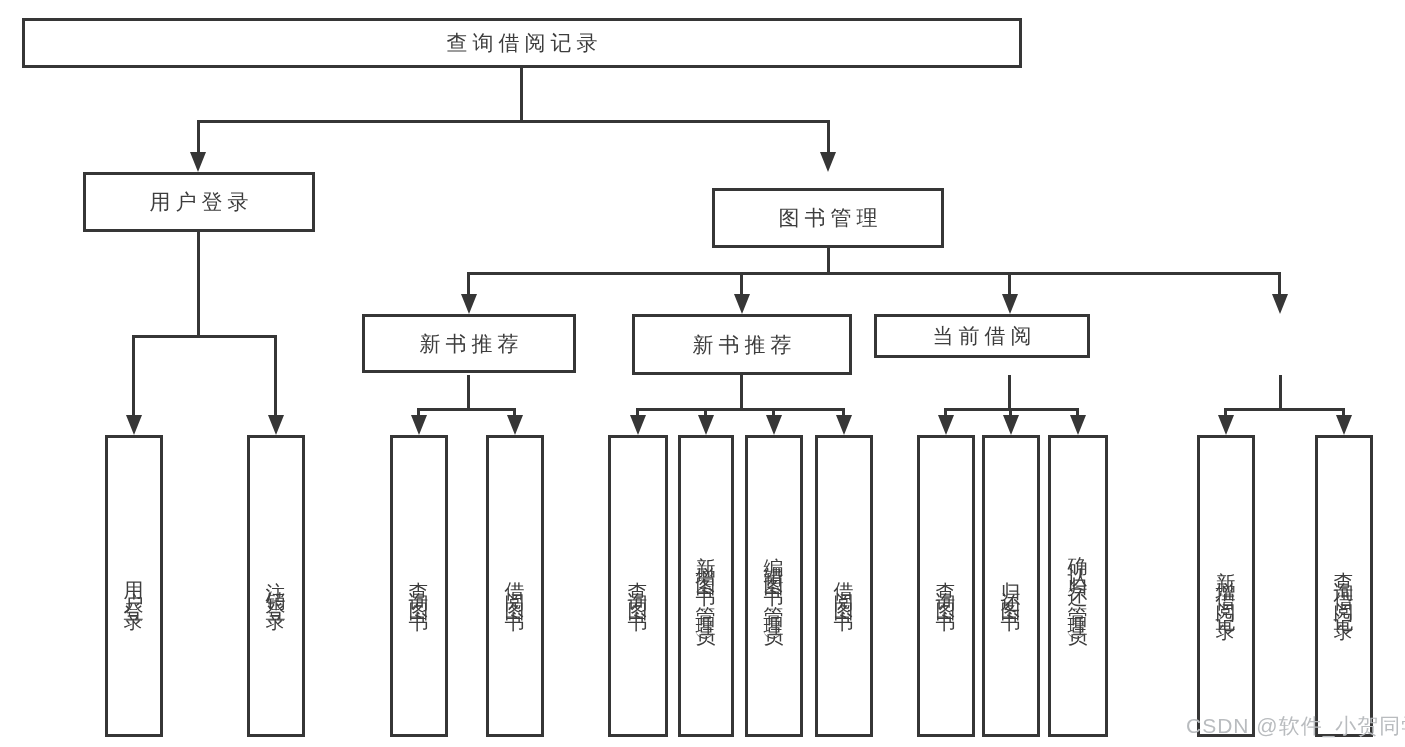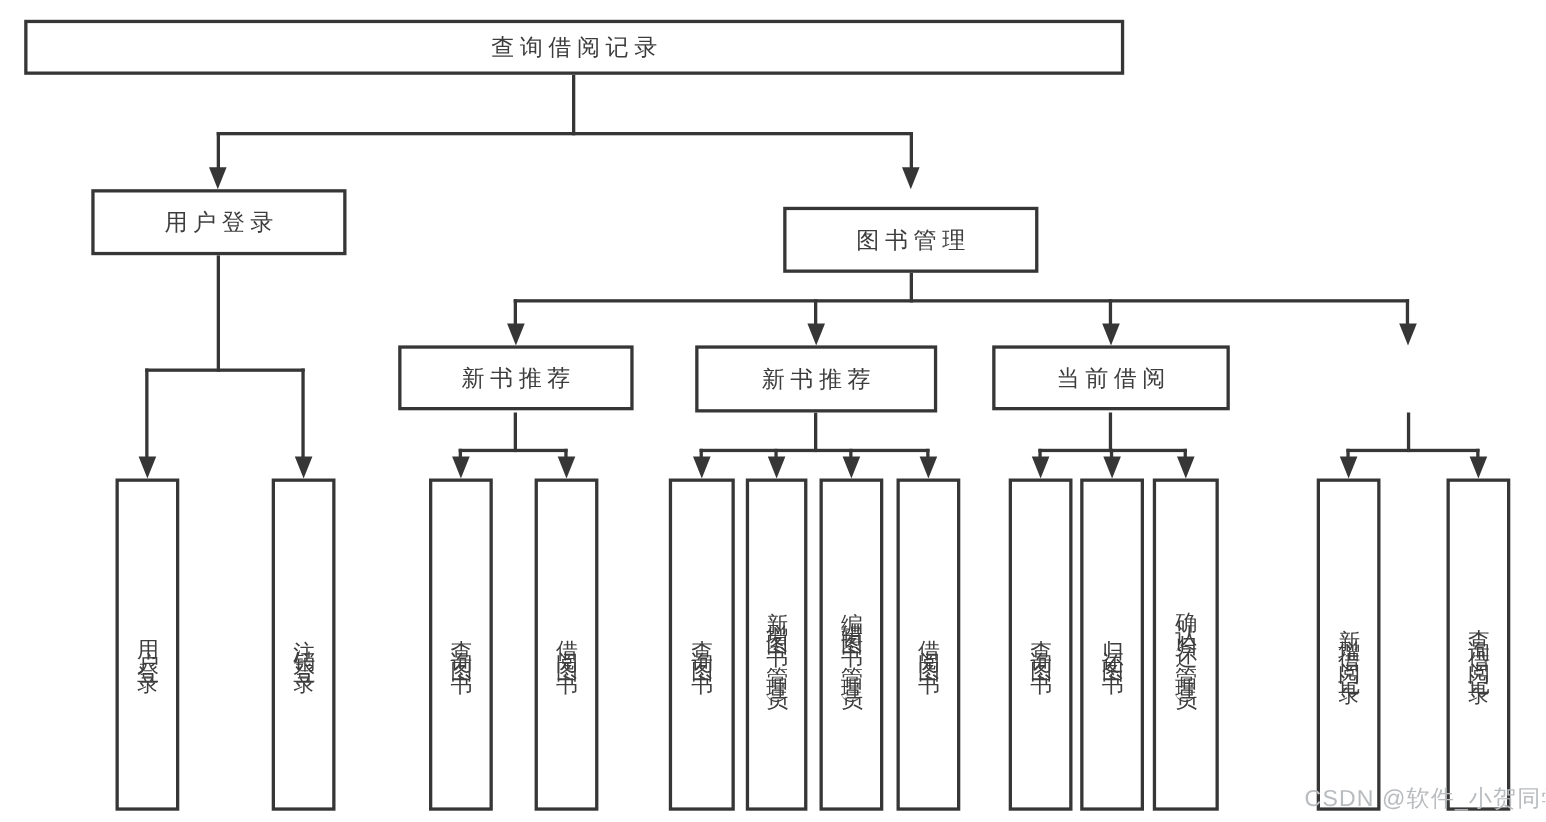--- a/index.html
+++ b/index.html
@@ -107,21 +107,21 @@
   <div class="box" style="left:712px;top:188px;width:232px;height:60px">
     <span>图书管理</span>
   </div>
 
   <div class="box" style="left:362px;top:314px;width:214px;height:59px">
     <span>新书推荐</span>
   </div>
   <div class="box" style="left:632px;top:314px;width:220px;height:61px">
     <span>新书推荐</span>
   </div>
-  <div class="box" style="left:902px;top:314px;width:216px;height:59px">
+  <div class="box" style="left:874px;top:314px;width:216px;height:44px">
     <span>当前借阅</span>
   </div>
 
   <div class="box leaf" style="left:105px;top:435px;width:58px;height:302px">
     <span>用户登录</span>
   </div>
   <div class="box leaf" style="left:247px;top:435px;width:58px;height:302px">
     <span>注销登录</span>
   </div>
 

